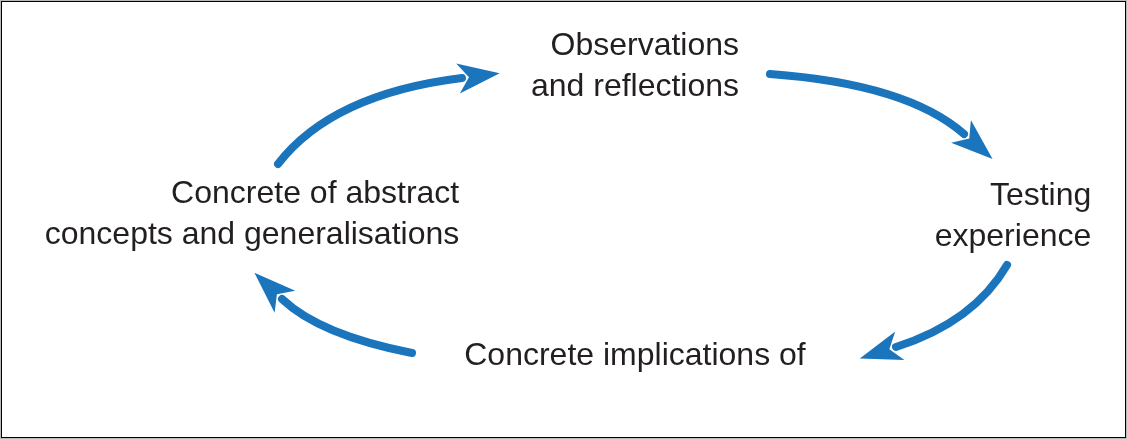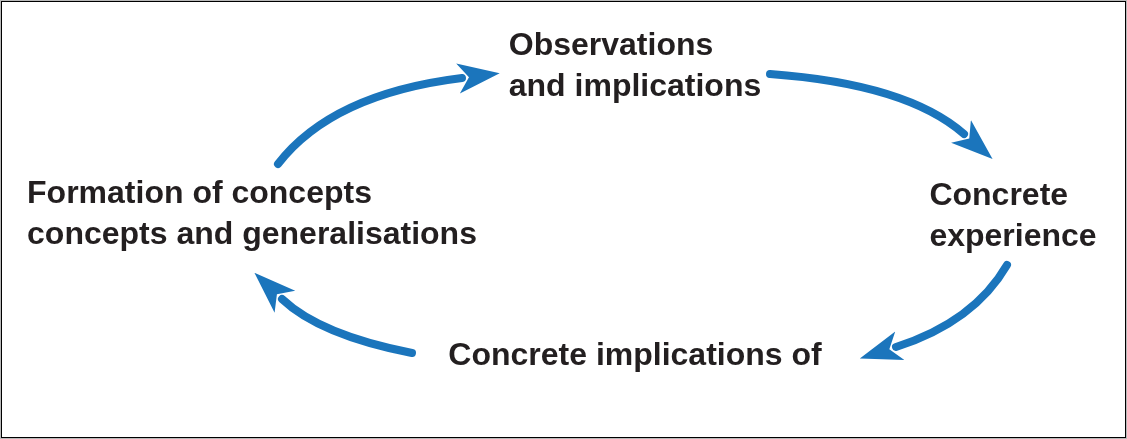--- a/index.html
+++ b/index.html
@@ -20,25 +20,25 @@
     background:var(--bg);
     border:2px solid var(--frame);
     outline:1px solid #b9b9b9;
     outline-offset:-1px;
     overflow:hidden;
   }
   svg.arrows{position:absolute;left:0;top:0;width:1127px;height:439px;}
   .label{
     position:absolute;
     transform:translateX(-50%);
-    text-align:left;
+    text-align:right;
     color:var(--text);
     font-size:32px;
     line-height:41px;
-    font-weight:700;
+    font-weight:400;
     white-space:nowrap;
   }
   .label-observations{left:633px;top:22px;}
   .label-concrete{left:1011px;top:172px;}
   .label-formation{left:250px;top:170px;}
   .label-testing{left:633px;top:332px;}
 </style>
 </head>
 <body>
 
@@ -51,30 +51,30 @@
       </marker>
     </defs>
     <path d="M 276 162 Q 330 92 460 76" fill="none" stroke="var(--arrow)" stroke-width="8" stroke-linecap="round" marker-end="url(#barb)"></path>
     <path d="M 768 72 Q 905 82 962 132" fill="none" stroke="var(--arrow)" stroke-width="8" stroke-linecap="round" marker-end="url(#barb)"></path>
     <path d="M 1005 263 Q 972 320 894 345" fill="none" stroke="var(--arrow)" stroke-width="8" stroke-linecap="round" marker-end="url(#barb)"></path>
     <path d="M 410 351 Q 318 333 280 297" fill="none" stroke="var(--arrow)" stroke-width="8" stroke-linecap="round" marker-end="url(#barb)"></path>
   </svg>
 
   <div class="label label-observations">
     <div>Observations</div>
-    <div>and implications</div>
+    <div>and reflections</div>
   </div>
 
   <div class="label label-concrete">
-    <div>Concrete</div>
+    <div>Testing</div>
     <div>experience</div>
   </div>
 
   <div class="label label-formation">
-    <div>Formation of concepts</div>
+    <div>Concrete of abstract</div>
     <div>concepts and generalisations</div>
   </div>
 
   <div class="label label-testing">
     <div>Concrete implications of</div>
   </div>
 
 </div>
 
 </body></html>

